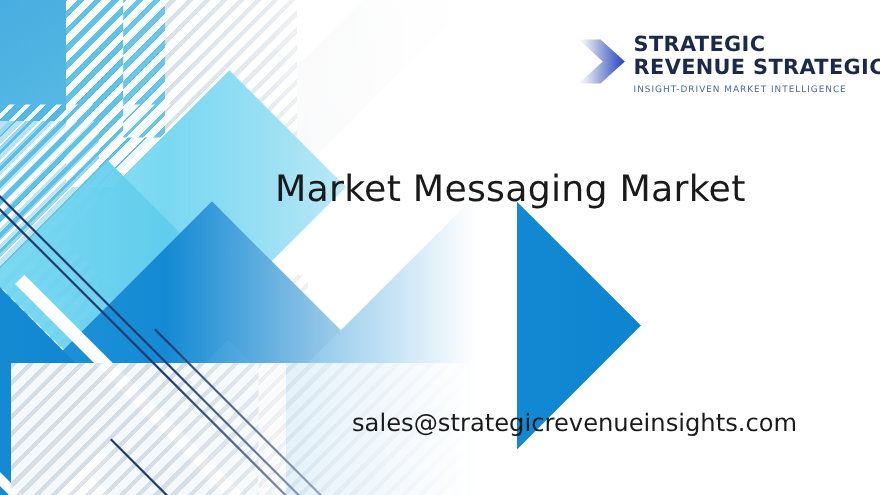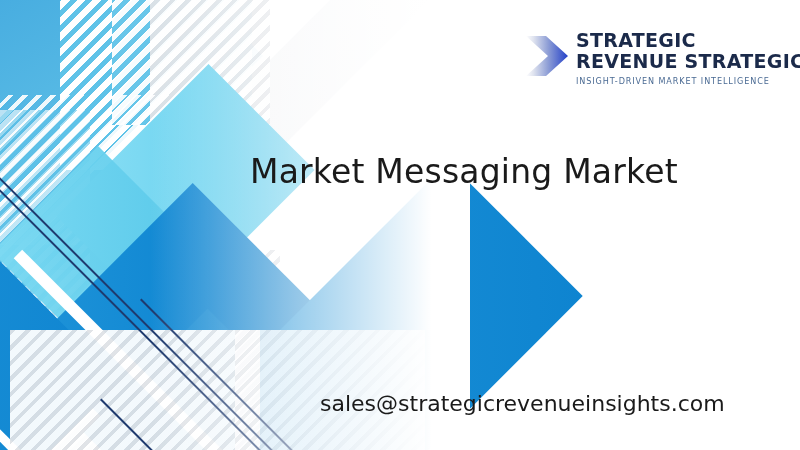--- a/index.html
+++ b/index.html
@@ -62,21 +62,21 @@
     top: 152px;
     width: 470px;
     font-size: 33px;
     color: #1a1a1a;
     letter-spacing: 0.2px;
     white-space: nowrap;
   }
   .email {
     position: absolute;
     left: 320px;
-    top: 391px;
+    top: 373px;
     font-size: 22px;
     color: #1a1a1a;
     white-space: nowrap;
     text-align: center;
   }
 
   
   .logo {
     position: absolute;
     left: 524px;

